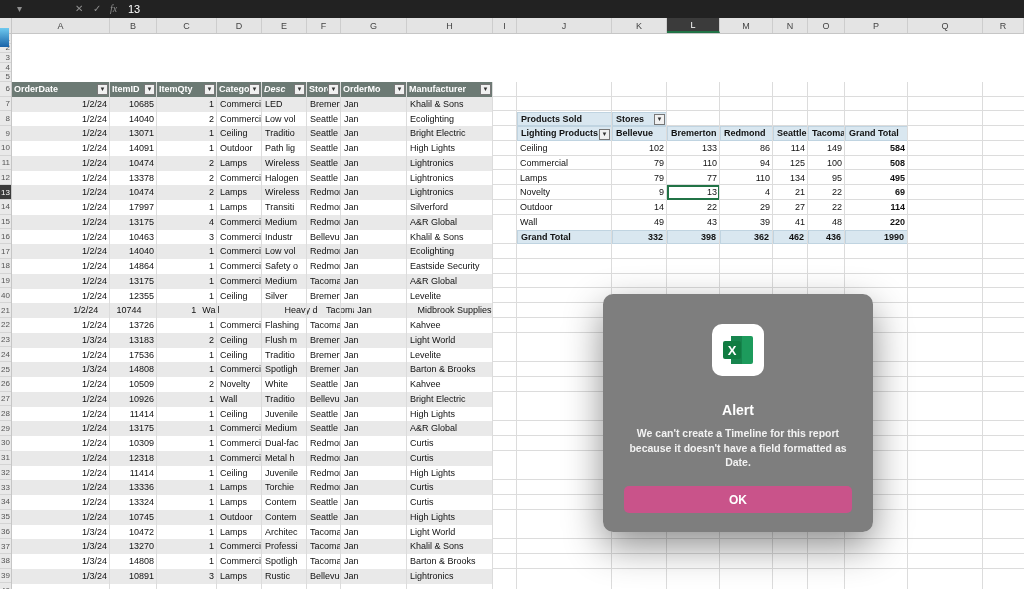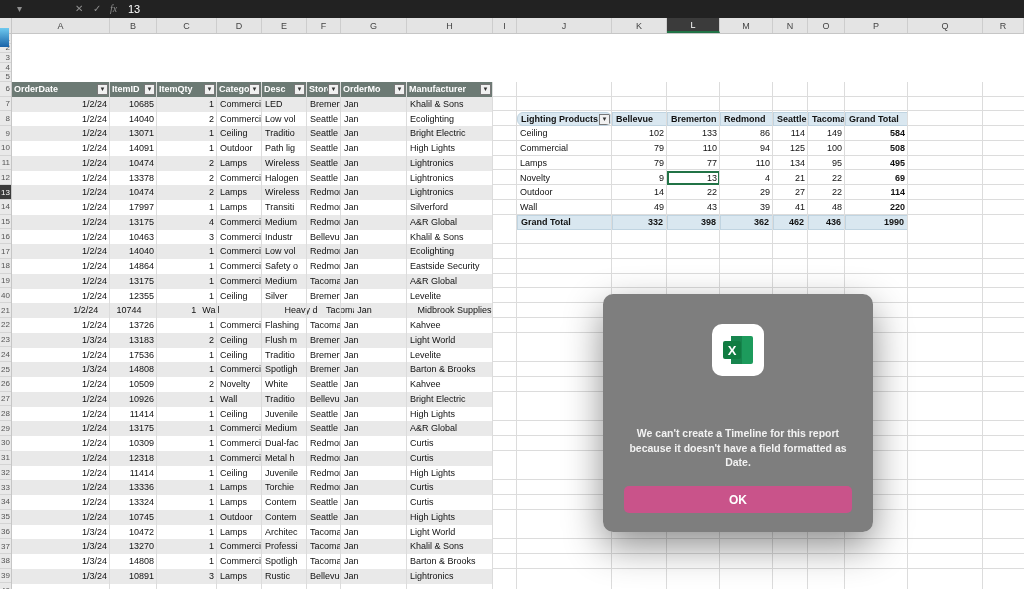--- a/index.html
+++ b/index.html
@@ -163,21 +163,21 @@
 <div class="sheet" id="sheet">
   <div class="gridlines-h"></div>
 
 
   <div class="table">
     <div class="thead" id="table-head">
         <div class="thcell" style="width: 98px;"><span>OrderDate</span><div class="filter-btn">▼</div></div>
         <div class="thcell" style="width: 47px;"><span>ItemID</span><div class="filter-btn">▼</div></div>
         <div class="thcell" style="width: 60px;"><span>ItemQty</span><div class="filter-btn">▼</div></div>
         <div class="thcell" style="width: 45px;"><span>Category</span><div class="filter-btn">▼</div></div>
-        <div class="thcell" style="width: 45px;"><span>Desc</span><div class="filter-btn">▼</div></div>
+        <div class="thcell" style="width: 45px; font-style: italic;"><span>Desc</span><div class="filter-btn">▼</div></div>
         <div class="thcell" style="width: 34px;"><span>Store</span><div class="filter-btn">▼</div></div>
         <div class="thcell" style="width: 66px;"><span>OrderMo</span><div class="filter-btn">▼</div></div>
         <div class="thcell" style="width: 86px;"><span>Manufacturer</span><div class="filter-btn">▼</div></div>
       </div>
     <div id="table-body">
         <div class="trow banded">
           <div class="tcell num" style="width: 98px;">1/2/24</div>
           <div class="tcell num" style="width: 47px;">10685</div>
           <div class="tcell num" style="width: 60px;">1</div>
           <div class="tcell" style="width: 45px;">Commercial</div>
@@ -504,21 +504,25 @@
           <div class="tcell" style="width: 45px;">Rustic</div>
           <div class="tcell" style="width: 34px;">Bellevue</div>
           <div class="tcell" style="width: 66px;">Jan</div>
           <div class="tcell" style="width: 86px;">Lightronics</div>
         </div>
       </div>
   </div>
 
   <div class="pivot" id="pivot">
       <div class="prow">
-        <div class="pcell pblue bold" style="width: 95px; border-radius: 6px;">Lighting Products<div class="filter-btn">▼</div></div>
+        <div class="pcell pblue bold" style="width: 95px;">Products Sold</div>
+        <div class="pcell pblue bold" style="width: 55px;">Stores<div class="filter-btn">▼</div></div>
+      </div>
+      <div class="prow">
+        <div class="pcell pblue bold" style="width: 95px;">Lighting Products<div class="filter-btn">▼</div></div>
         <div class="pcell pblue bold" style="width: 55px;">Bellevue</div>
         <div class="pcell pblue bold" style="width: 53px;">Bremerton</div>
         <div class="pcell pblue bold" style="width: 53px;">Redmond</div>
         <div class="pcell pblue bold" style="width: 35px;">Seattle</div>
         <div class="pcell pblue bold" style="width: 37px;">Tacoma</div>
         <div class="pcell pblue bold" style="width: 63px;">Grand Total</div>
       </div>
       <div class="prow">
         <div class="pcell" style="width: 95px;">Ceiling</div>
         <div class="pcell num" style="width: 55px;">102</div>
@@ -604,15 +608,16 @@
 
 <div class="dialog">
   <div class="dlg-icon-plate">
     <svg width="34" height="34" viewBox="0 0 34 34">
       <rect x="10" y="3" width="22" height="28" rx="2" fill="#1d9b5c"></rect>
       <rect x="10" y="3" width="11" height="28" fill="#17854e"></rect>
       <rect x="2" y="8" width="18" height="18" rx="2" fill="#107c41"></rect>
       <text x="11" y="22" font-size="13" font-weight="bold" fill="#ffffff" text-anchor="middle" font-family="Liberation Sans, sans-serif">X</text>
     </svg>
   </div>
+  <div class="dlg-title">Alert</div>
   <div class="dlg-msg">We can't create a Timeline for this report because it doesn't have a field formatted as Date.</div>
   <div class="dlg-ok">OK</div>
 </div>
 
 </body></html>

